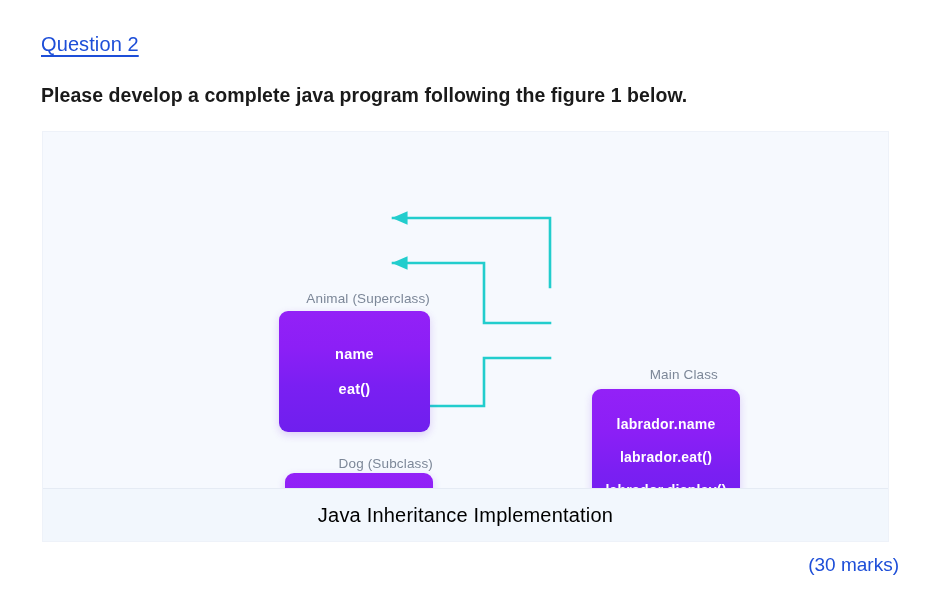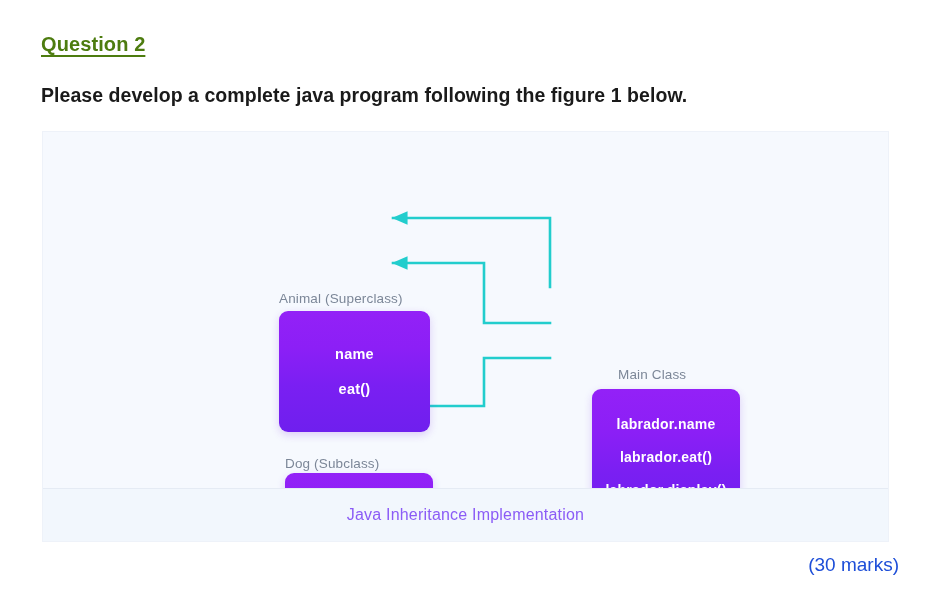--- a/index.html
+++ b/index.html
@@ -16,23 +16,23 @@
     color: #1a1a1a;
     overflow: hidden;
   }
 
   
   .q-heading {
     position: absolute;
     left: 41px;
     top: 33px;
     font-size: 20px;
-    font-weight: bold;
+    font-weight: normal;
     letter-spacing: 0.1px;
-    color: #4d7c0f;
+    color: #1d4ed8;
     text-decoration: underline;
     text-underline-offset: 4px;
     text-decoration-thickness: 2px;
     white-space: nowrap;
   }
 
   .q-instruction {
     position: absolute;
     left: 41px;
     top: 84px;
@@ -71,22 +71,22 @@
     width: 100%;
     height: 53px;
     border-top: 1px solid #e5ebf4;
     background: #f2f7fd;
     box-sizing: border-box;
     display: flex;
     align-items: center;
     justify-content: center;
   }
   .figure-caption-bar .caption-text {
-    font-size: 16px;
-    color: #8b5cf6;
+    font-size: 20px;
+    color: #000000;
     letter-spacing: 0.2px;
     text-align: center;
   }
 
   
   .node {
     position: absolute;
     border-radius: 9px;
     background: linear-gradient(180deg, #9321f7 0%, #8c1ff6 30%, #7a1ff2 62%, #6f1fee 100%);
     box-shadow: 0 3px 8px rgba(115, 30, 220, 0.20);
@@ -105,21 +105,21 @@
     line-height: 1;
     width: 100%;
   }
 
   .node-label {
     position: absolute;
     font-size: 13.5px;
     color: #7c8798;
     letter-spacing: 0.15px;
     white-space: nowrap;
-    text-align: left;
+    text-align: right;
   }
 
   
   #node-animal {
     left: 236px;
     top: 179px;
     width: 151px;
     height: 121px;
     justify-content: space-around;
     padding: 26px 0 26px 0;
@@ -148,21 +148,21 @@
   #node-main {
     left: 549px;
     top: 257px;
     width: 148px;
     height: 136px;
     justify-content: space-around;
     padding: 19px 0;
   }
   #node-main .member { font-size: 14px; }
   #label-main {
-    left: 575px;
+    left: 527px;
     top: 235px;
     width: 148px;
   }
 
   
   .connectors {
     position: absolute;
     left: 0;
     top: 0;
     width: 847px;

